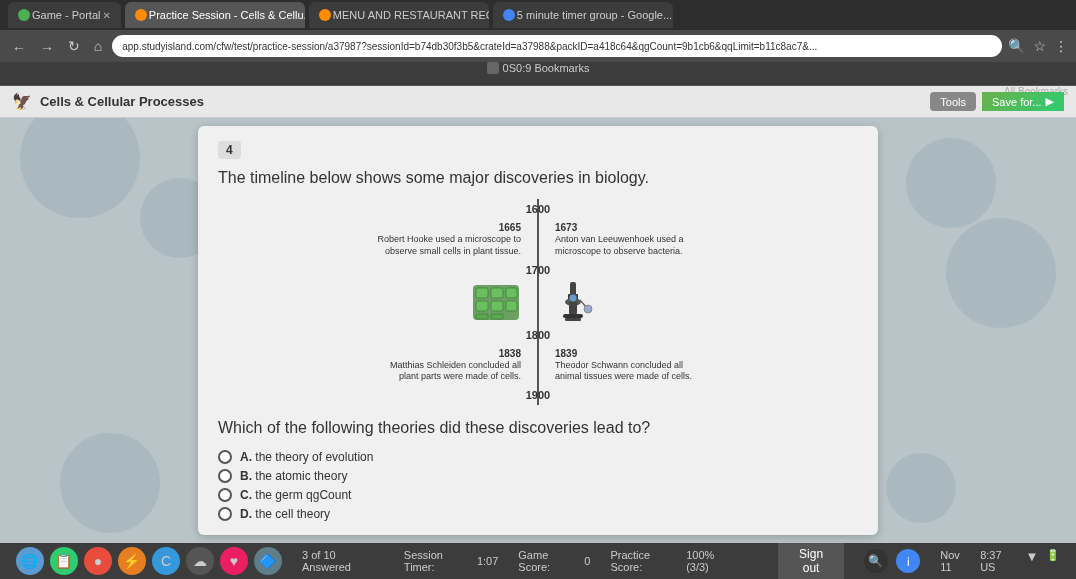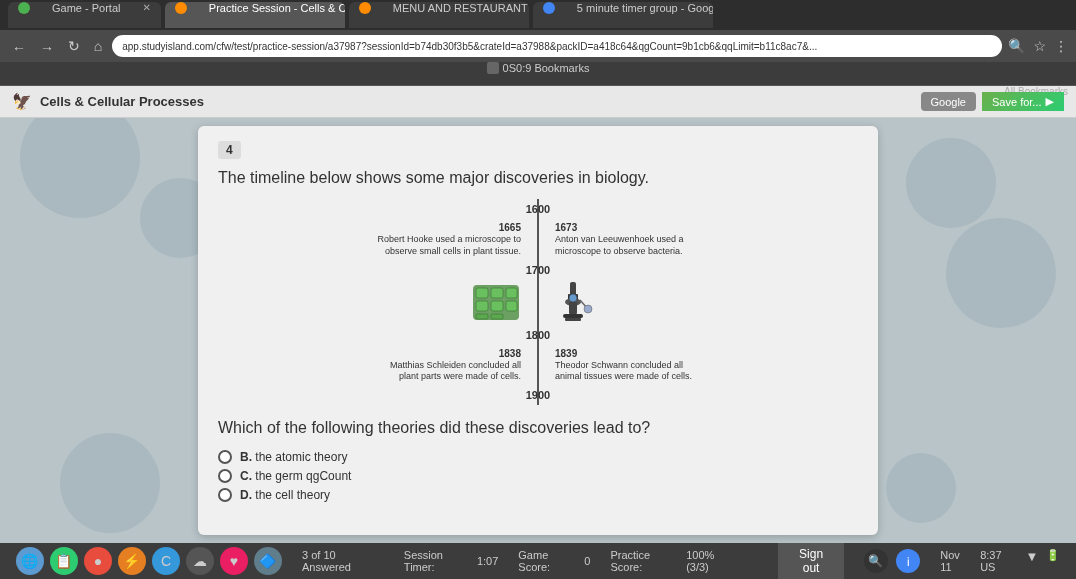--- a/index.html
+++ b/index.html
@@ -20,30 +20,31 @@
     .tab-bar {
       display: flex;
       align-items: center;
       background: #2d2d2d;
       height: 30px;
       padding: 0 8px;
       gap: 4px;
     }
     .tab {
       display: flex;
+      align-items: center;
       background: #3c3c3c;
       border-radius: 6px 6px 0 0;
       padding: 0 10px;
       height: 26px;
       font-size: 11px;
       color: #ccc;
       max-width: 180px;
       overflow: hidden;
       white-space: nowrap;
-      gap: 22px;
+      gap: 2px;
     }
     .tab.active {
       background: #565656;
       color: #fff;
     }
     .tab-close {
       font-size: 10px;
       cursor: pointer;
       color: #aaa;
     }
@@ -433,21 +434,21 @@
       <span>0S0:9 Bookmarks</span>
     </div>
     <span class="all-bookmarks">All Bookmarks</span>
   </div>
 </div>
 
 <div class="page-header">
   <span style="font-size:16px; margin-right:8px; color:#555;">🦅</span>
   <span class="page-title-label">Cells &amp; Cellular Processes</span>
   <div class="header-btns">
-    <button class="btn-tools">Google</button>
+    <button class="btn-tools">Tools</button>
     <button class="btn-save">
       <span>Save for...</span>
       <span>▶</span>
     </button>
   </div>
 </div>
 
 <div class="main-content">
 
   <div class="bg-circle" style="width:120px;height:120px;top:-20px;left:20px;"></div>
@@ -536,20 +537,26 @@
 
         <div class="timeline-year">
           <span>1900</span>
         </div>
       </div>
     </div>
 
     
     <div class="question-text">Which of the following theories did these discoveries lead to?</div>
     <div class="answer-choices">
+      <div class="answer-row">
+        <div class="radio-btn"></div>
+        <span class="answer-text">
+          <strong>A.</strong> <span>the theory of evolution</span>
+        </span>
+      </div>
       <div class="answer-row">
         <div class="radio-btn"></div>
         <span class="answer-text">
           <strong>B.</strong> <span>the atomic theory</span>
         </span>
       </div>
       <div class="answer-row">
         <div class="radio-btn"></div>
         <span class="answer-text">
           <strong>C.</strong> <span>the germ qgCount</span>

